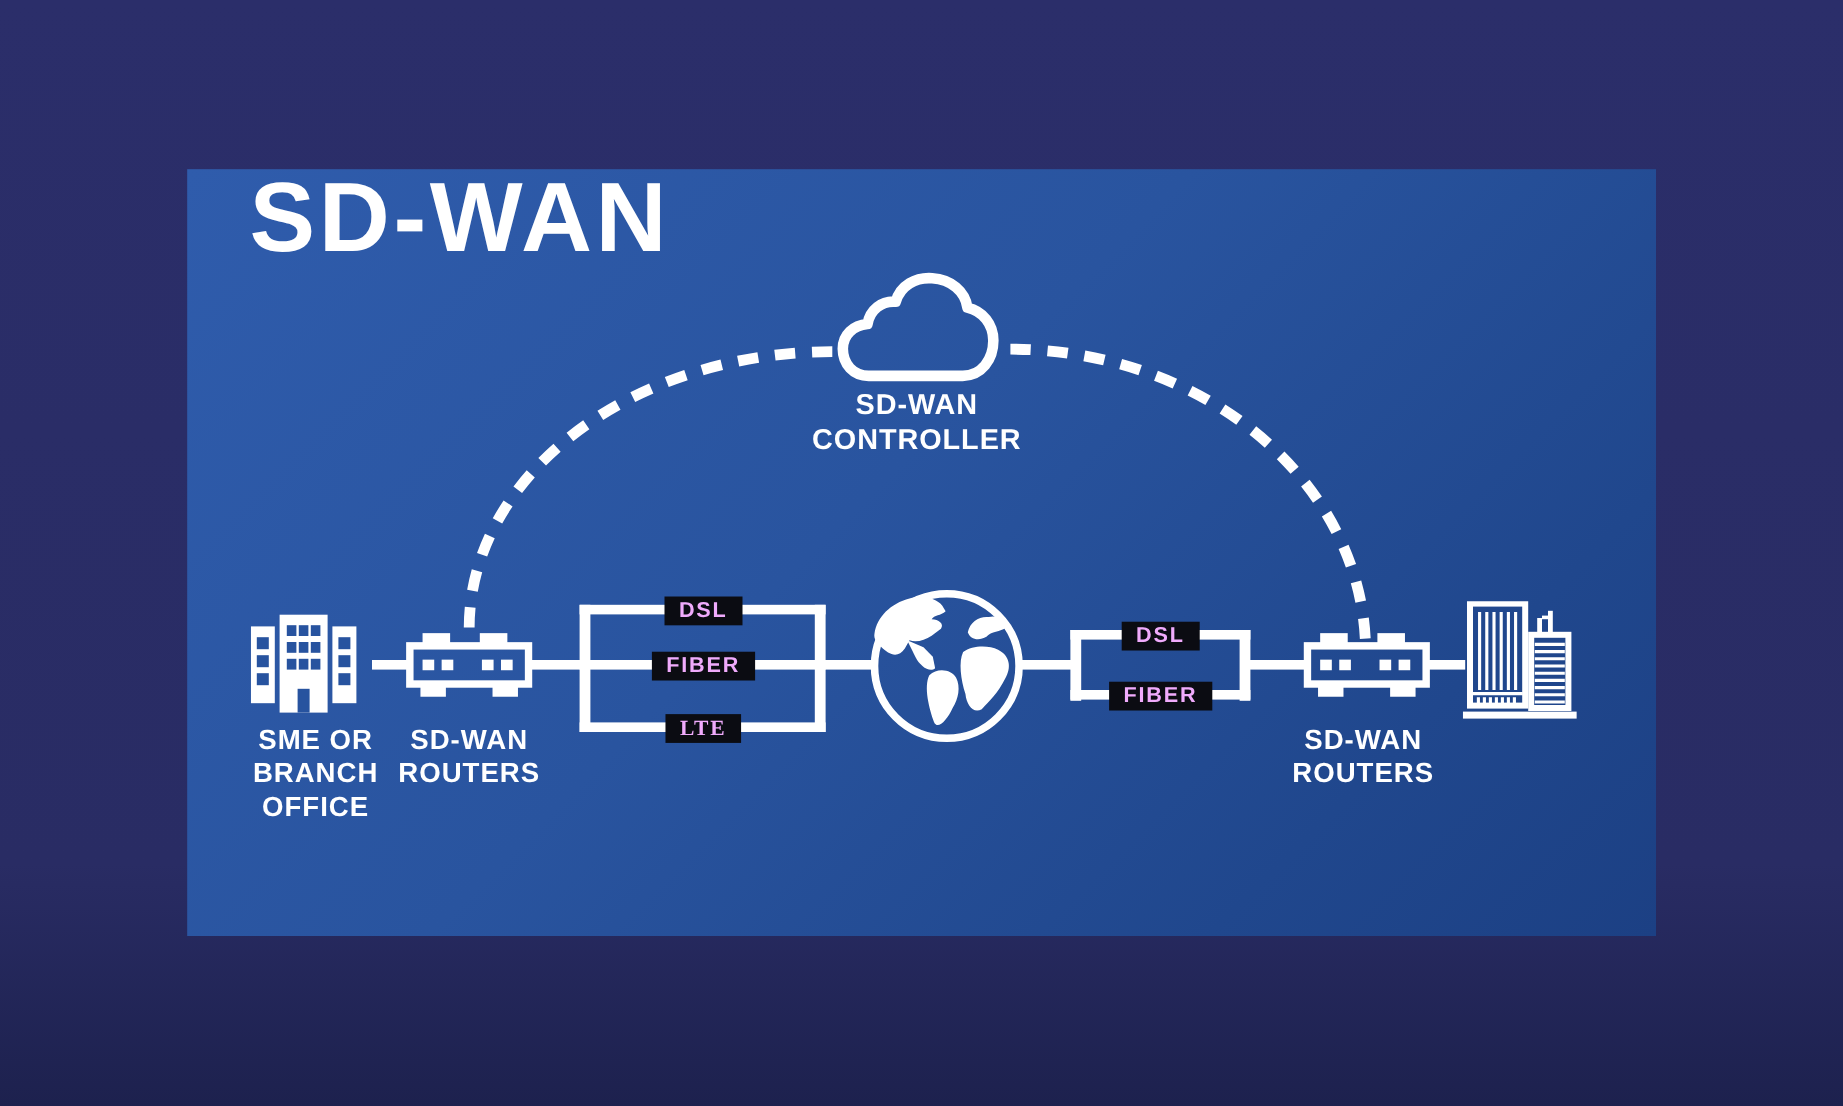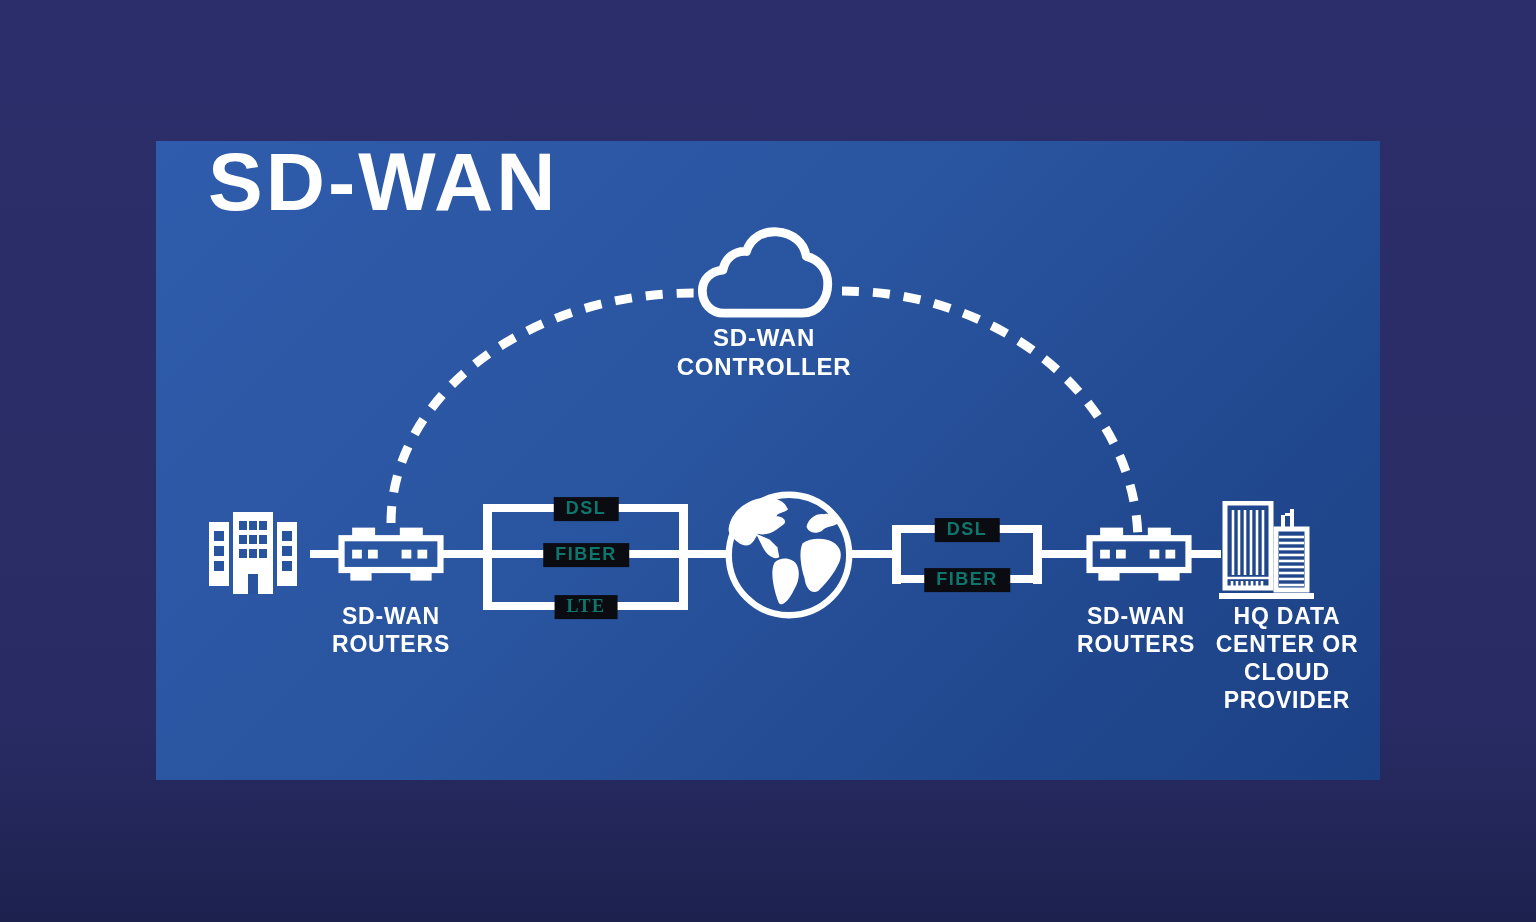--- a/index.html
+++ b/index.html
@@ -17,21 +17,21 @@
   .title{
     position:absolute;left:52px;top:0;
     color:#fff;font-size:82px;font-weight:bold;letter-spacing:3px;line-height:1.0;
   }
   .arcs{position:absolute;left:0;top:0;width:1224px;height:639px;}
   .wire{position:absolute;height:8px;background:#fff;}
   .vbar{position:absolute;width:9px;background:#fff;}
   .hbranch{position:absolute;height:8px;background:#fff;}
   .chip{
     position:absolute;transform:translate(-50%,-50%);
-    background:#0b0c12;color:#0f766e;font-size:18px;font-weight:bold;
+    background:#0b0c12;color:#f0abfc;font-size:18px;font-weight:bold;
     letter-spacing:1.5px;padding:2px 12px;line-height:1.1;white-space:nowrap;
   }
   .nodelabel{
     position:absolute;transform:translateX(-50%);
     color:#fff;font-weight:bold;font-size:23px;line-height:28px;
     letter-spacing:0.8px;text-align:center;white-space:nowrap;
   }
   .ctrl-label{
     position:absolute;transform:translateX(-50%);
     color:#fff;font-weight:bold;font-size:24px;line-height:29px;
@@ -82,20 +82,25 @@
         <rect x="50" y="9" width="8" height="9"></rect>
         <rect x="30" y="23" width="8" height="9"></rect>
         <rect x="40" y="23" width="8" height="9"></rect>
         <rect x="50" y="23" width="8" height="9"></rect>
         <rect x="30" y="37" width="8" height="9"></rect>
         <rect x="40" y="37" width="8" height="9"></rect>
         <rect x="50" y="37" width="8" height="9"></rect>
         <rect x="39" y="62" width="10" height="20"></rect>
       </g>
     </svg>
+    <div class="nodelabel" style="left:107px;top:461px;">
+      <div>SME OR</div>
+      <div>BRANCH</div>
+      <div>OFFICE</div>
+    </div>
 
     <div class="wire" style="left:154px;top:409px;width:32px;"></div>
     <div class="wire" style="left:285px;top:409px;width:46px;"></div>
     <div class="wire" style="left:529px;top:409px;width:44px;"></div>
     <div class="wire" style="left:695px;top:409px;width:46px;"></div>
     <div class="wire" style="left:884px;top:409px;width:48px;"></div>
     <div class="wire" style="left:1034px;top:409px;width:31px;"></div>
 
     <svg class="icon" style="left:182px;top:386px;" viewBox="0 0 120 62" width="106" height="56">
       <g fill="#ffffff">
@@ -195,21 +200,15 @@
         <line x1="60" y1="78" x2="85" y2="78"></line>
         <line x1="60" y1="84" x2="85" y2="84"></line>
       </g>
       <g fill="#ffffff">
         <rect x="62" y="14" width="4" height="12"></rect>
         <rect x="71" y="8" width="4" height="18"></rect>
         <rect x="66" y="12" width="6" height="3"></rect>
         <rect x="0" y="92" width="95" height="6"></rect>
       </g>
     </svg>
-    <div class="nodelabel" style="left:1131px;top:461px;">
-      <div>HQ DATA</div>
-      <div>CENTER OR</div>
-      <div>CLOUD</div>
-      <div>PROVIDER</div>
-    </div>
 
   </div>
 </div>
 
 </body></html>

